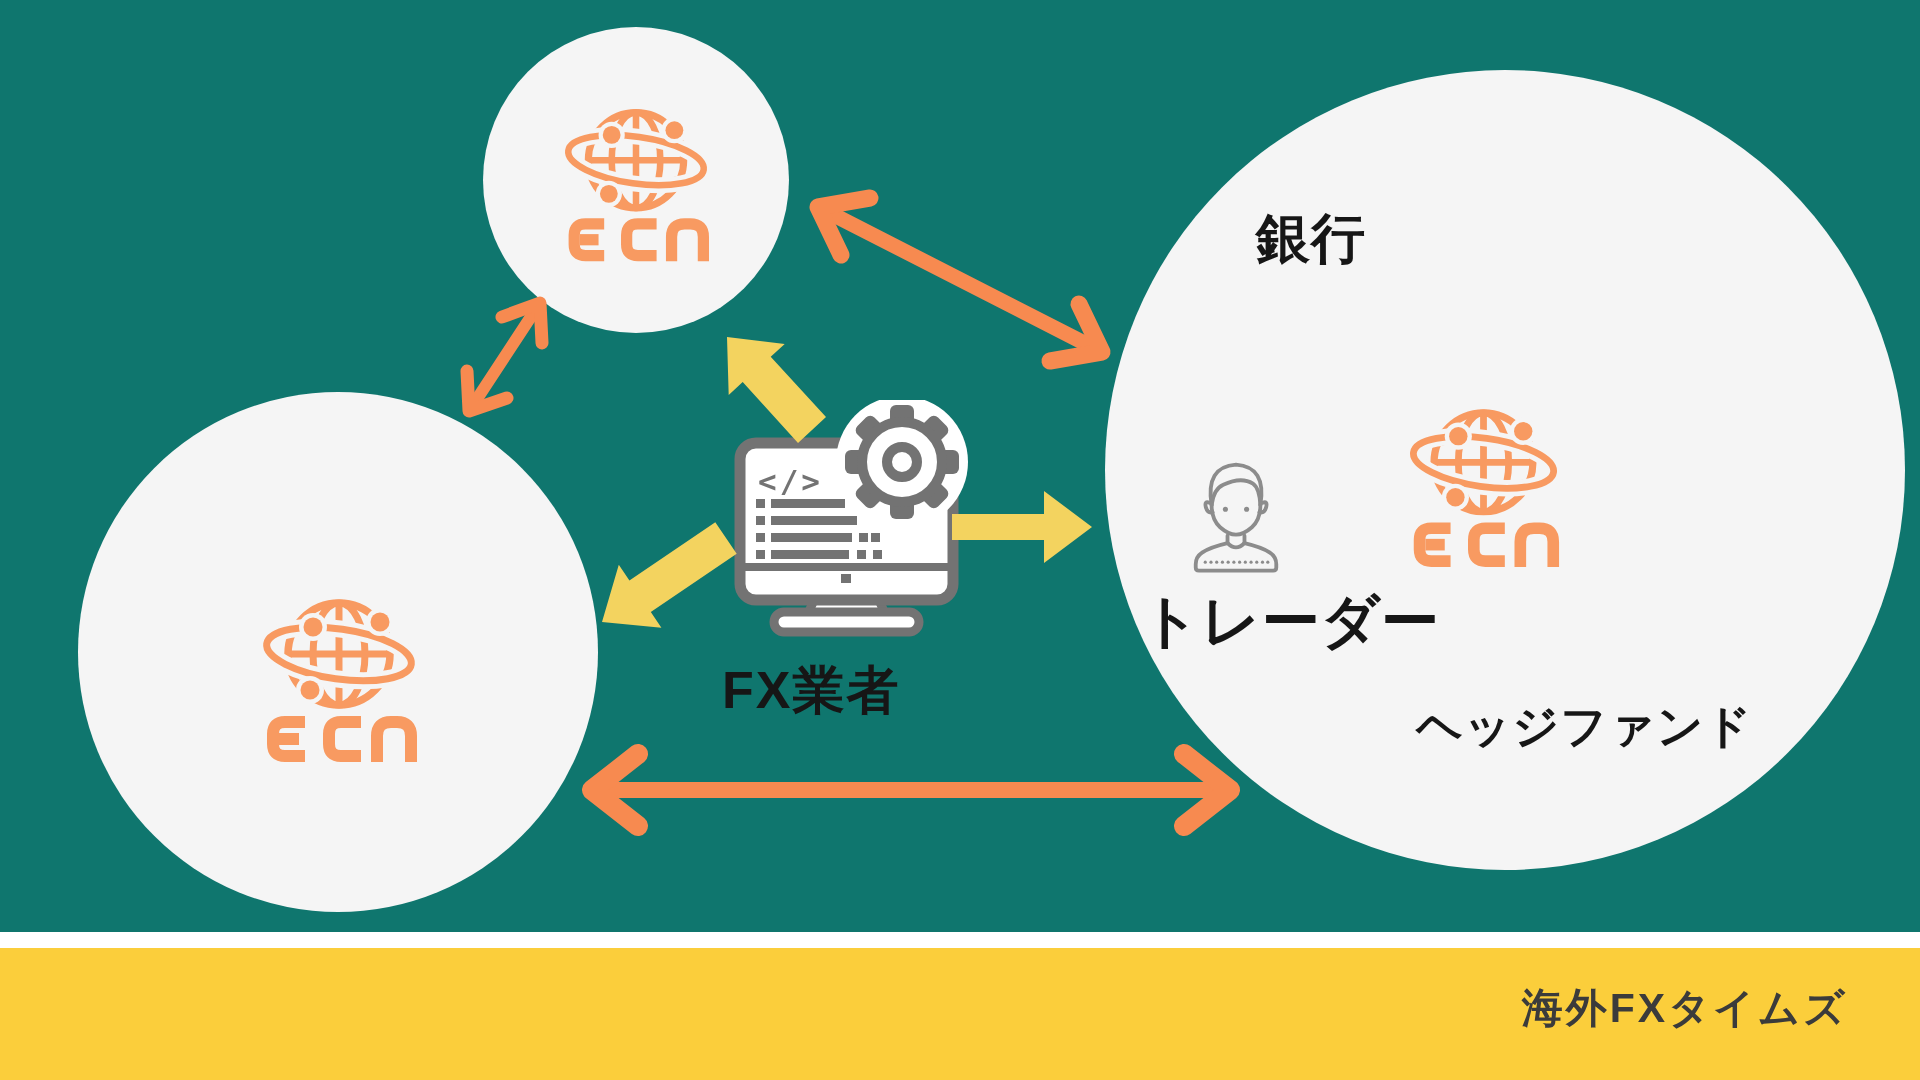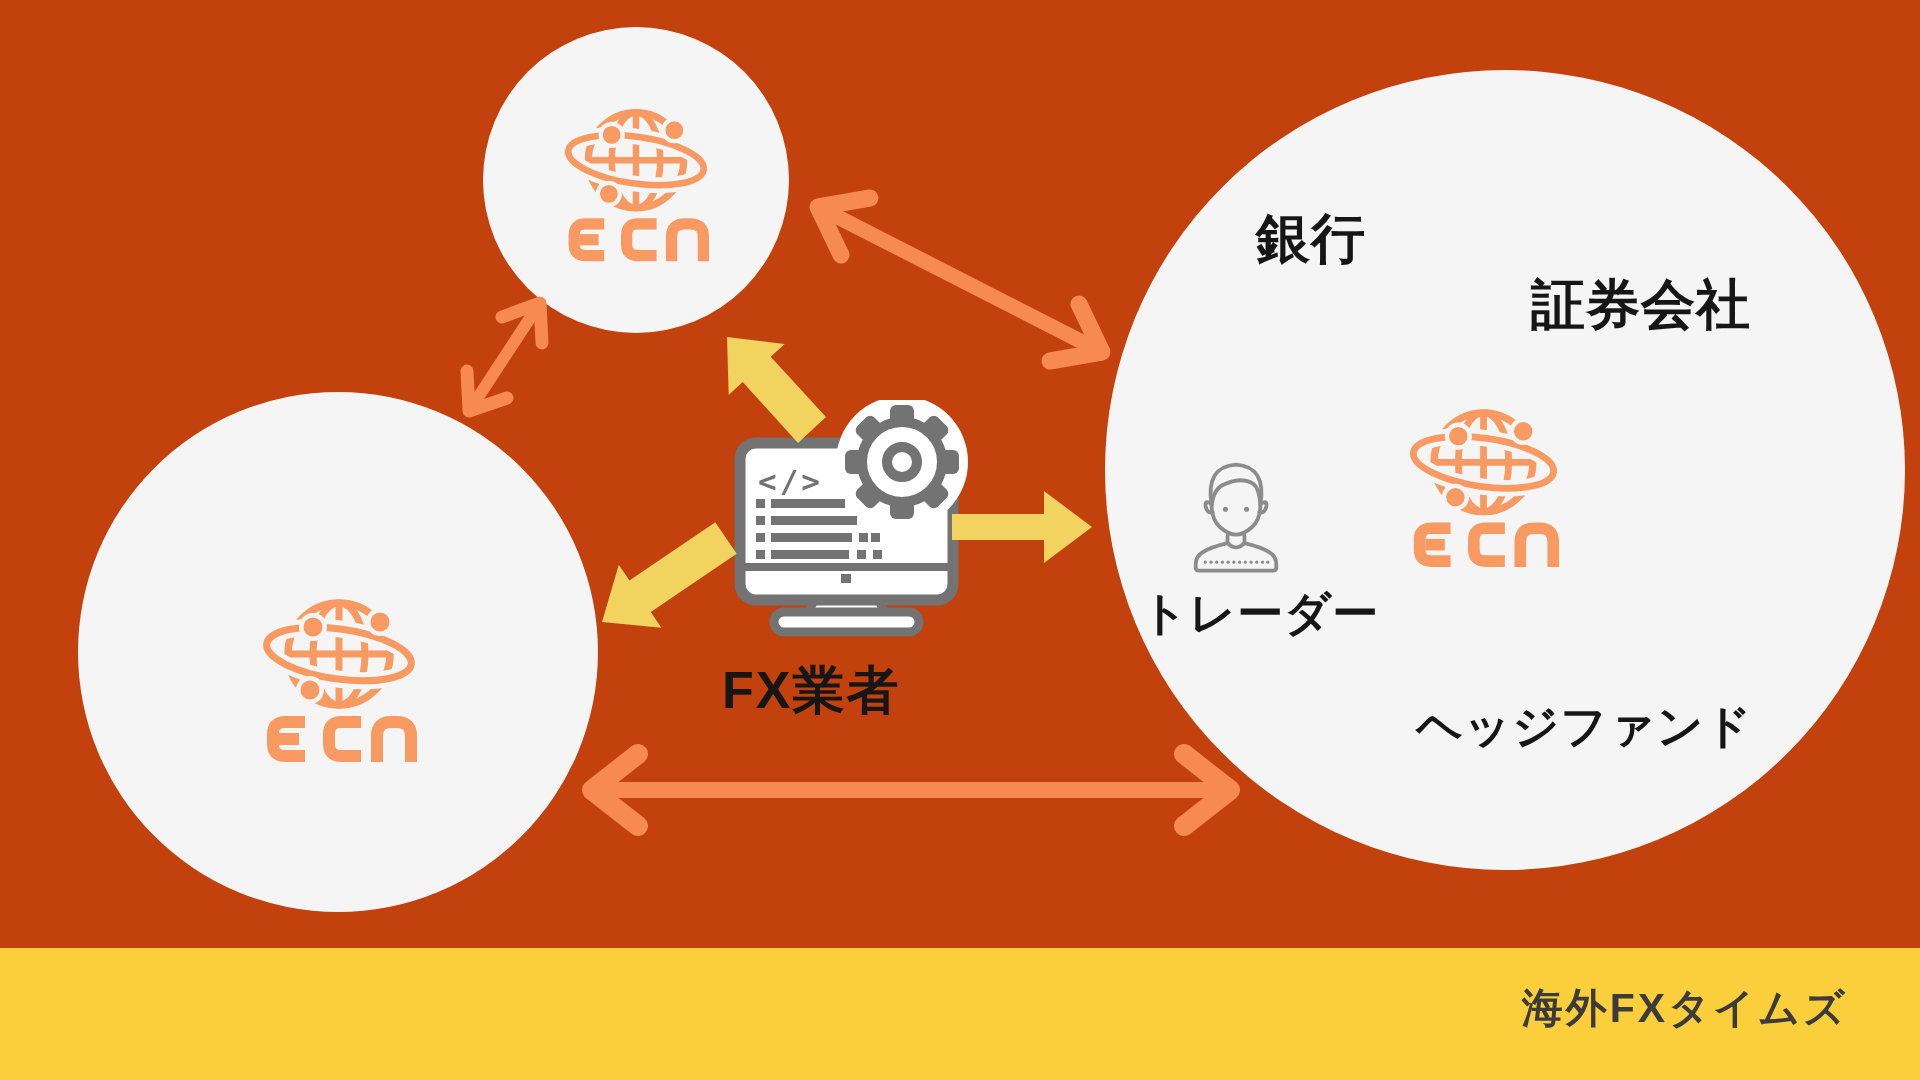--- a/index.html
+++ b/index.html
@@ -9,39 +9,39 @@
     --yellow-banner:#FBCE3B;
     --circle-bg:#F5F5F5;
     --text-dark:#161616;
     --icon-gray:#737373;
     --trader-gray:#8C8C8C;
     --banner-text:#3B3B3B;
   }
   *{margin:0;padding:0;box-sizing:border-box;}
   html,body{width:1920px;height:1080px;background:#fff;overflow:hidden;}
   body{font-family:"Liberation Sans","DejaVu Sans",sans-serif;}
-  .stage{position:relative;width:1920px;height:1080px;background:#c2410c;}
+  .stage{position:relative;width:1920px;height:932px;background:#0f766e;}
   .circle{position:absolute;border-radius:50%;background:var(--circle-bg);}
   .circle.top{left:483px;top:27px;width:306px;height:306px;}
   .circle.left{left:78px;top:392px;width:520px;height:520px;}
   .circle.right{left:1105px;top:70px;width:800px;height:800px;}
   .ecn-logo{position:absolute;}
   .ecn-logo.top{left:561px;top:104px;width:150px;height:161px;}
   .ecn-logo.left{left:259px;top:594px;width:160px;height:172px;}
   .ecn-logo.right{left:1406px;top:404px;width:155px;height:167px;}
   .ecn-grid *, .ecn-orbit{fill:none;stroke:var(--orange-logo);stroke-width:7;}
   .ecn-grid circle{stroke-width:7.5;}
   .halo{fill:none;stroke:#F5F5F5;stroke-width:17;}
   .halo-dot{fill:#F5F5F5;}
   .ecn-dot{fill:var(--orange-logo);}
   .ecn-word path{fill:none;stroke:var(--orange-logo);stroke-width:12;stroke-linecap:butt;stroke-linejoin:round;}
   .lbl{position:absolute;color:var(--text-dark);font-weight:700;white-space:nowrap;letter-spacing:1px;}
   .lbl.bank{left:1256px;top:203px;font-size:54px;}
   .lbl.securities{left:1531px;top:269px;font-size:54px;}
-  .lbl.trader{left:1141px;top:583px;font-size:46px;}
+  .lbl.trader{left:1141px;top:583px;font-size:58px;}
   .lbl.hedge{left:1416px;top:696px;font-size:46px;}
   .lbl.broker{left:722px;top:656px;font-size:52px;letter-spacing:2px;}
   .trader-icon{position:absolute;left:1183px;top:452px;width:106px;height:126px;}
   .trader-line{fill:none;stroke:var(--trader-gray);stroke-width:3.6;stroke-linecap:round;stroke-linejoin:round;}
   .trader-fill{fill:var(--trader-gray);stroke:none;}
   .computer-icon{position:absolute;left:718px;top:400px;width:260px;height:245px;}
   .mon{fill:#fff;stroke:var(--icon-gray);}
   .bar{fill:var(--icon-gray);}
   .code-glyph{font-family:"DejaVu Sans Mono","Liberation Mono",monospace;font-size:31px;font-weight:bold;fill:var(--icon-gray);letter-spacing:3px;}
   .arrows{position:absolute;left:0;top:0;width:1920px;height:1080px;pointer-events:none;}
@@ -95,21 +95,20 @@
       <use href="#ecn"></use>
     </svg>
   <svg class="ecn-logo left" viewBox="0 0 160 172" aria-label="ECN">
       <use href="#ecn"></use>
     </svg>
   <svg class="ecn-logo right" viewBox="0 0 160 172" aria-label="ECN">
       <use href="#ecn"></use>
     </svg>
 
   <div class="lbl bank">銀行</div>
-  <div class="lbl securities">証券会社</div>
   <div class="lbl trader">トレーダー</div>
   <div class="lbl hedge">ヘッジファンド</div>
 
   <svg class="trader-icon" viewBox="0 0 100 115" aria-label="トレーダー">
     <path class="trader-line" d="M 27,48 Q 21,12 50,10 Q 79,12 73,48"></path>
     <path class="trader-line" d="M 27,48 Q 29,33 38,29 Q 55,21 66,28 Q 72,32 73,48"></path>
     <path class="trader-line" d="M 25,46 Q 20,44 21.5,50 Q 23,56 28,55"></path>
     <path class="trader-line" d="M 75,46 Q 80,44 78.5,50 Q 77,56 72,55"></path>
     <path class="trader-line" d="M 27,48 Q 27,62 35,69 Q 43,76 50,76 Q 57,76 65,69 Q 73,62 73,48"></path>
     <circle class="trader-fill" cx="40" cy="52" r="2.4"></circle>

